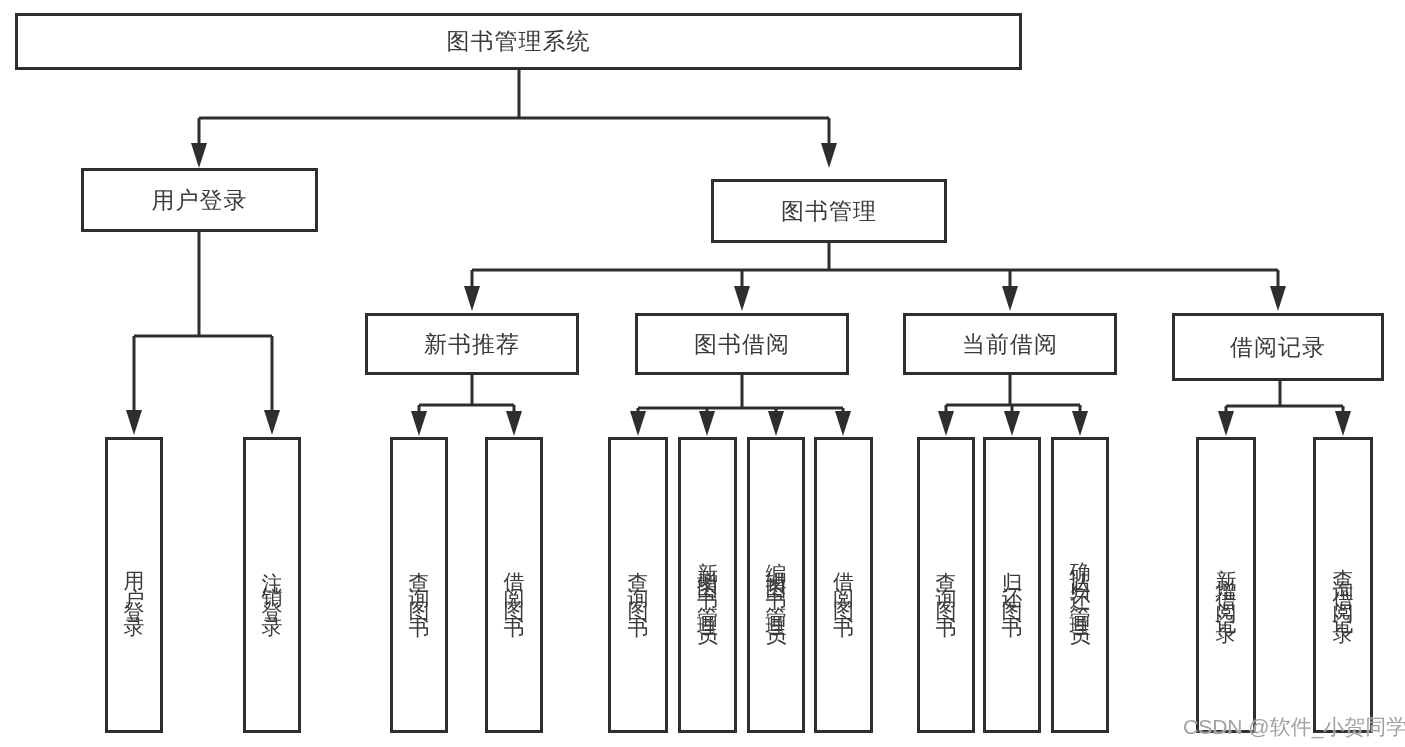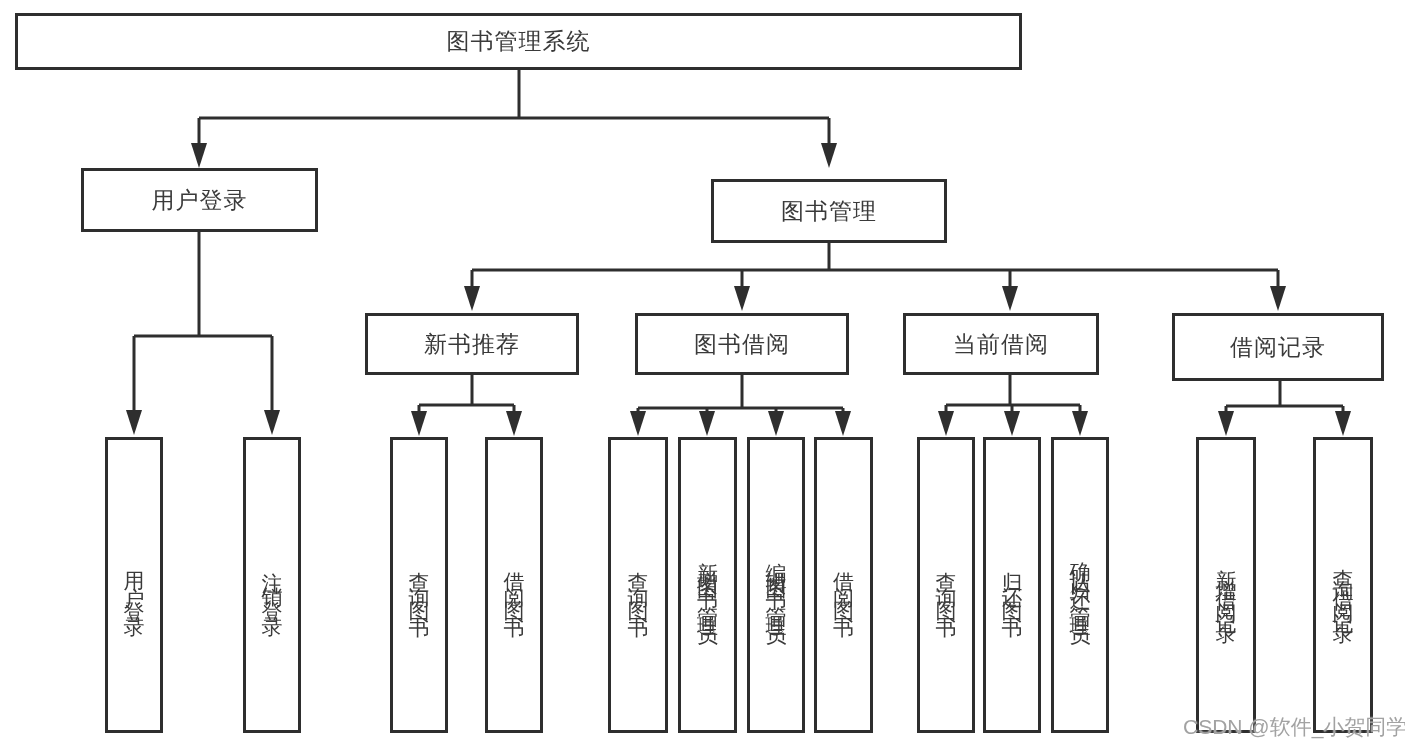--- a/index.html
+++ b/index.html
@@ -110,21 +110,21 @@
   <div class="box" style="left:711px;top:179px;width:236px;height:64px;">
     <span class="hlabel">图书管理</span>
   </div>
 
   <div class="box" style="left:365px;top:313px;width:214px;height:62px;">
     <span class="hlabel">新书推荐</span>
   </div>
   <div class="box" style="left:635px;top:313px;width:214px;height:62px;">
     <span class="hlabel">图书借阅</span>
   </div>
-  <div class="box" style="left:903px;top:313px;width:196px;height:62px;">
+  <div class="box" style="left:903px;top:313px;width:214px;height:62px;">
     <span class="hlabel">当前借阅</span>
   </div>
   <div class="box" style="left:1172px;top:313px;width:212px;height:68px;">
     <span class="hlabel">借阅记录</span>
   </div>
 
   <div class="box leaf" style="left:105px;width:58px;">
     <span class="vtext">用户登录</span>
   </div>
   <div class="box leaf" style="left:243px;width:58px;">

